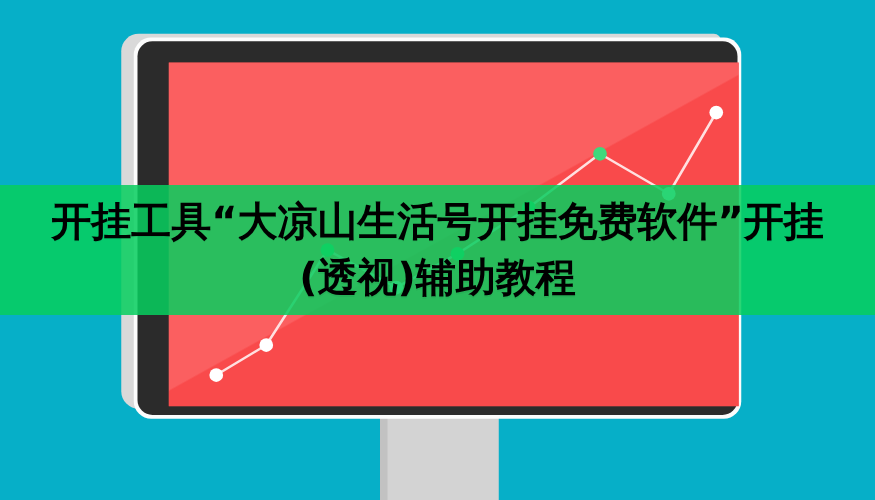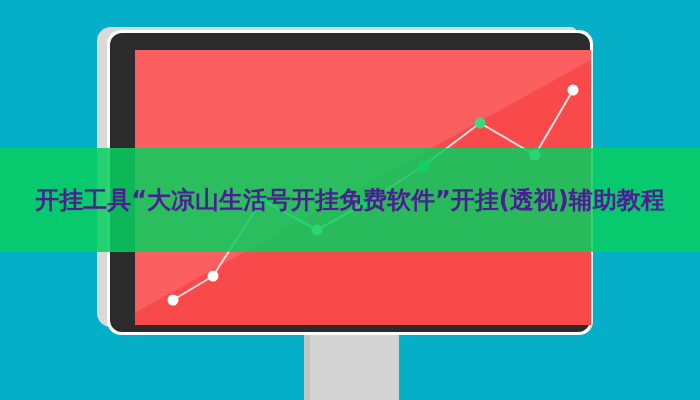--- a/index.html
+++ b/index.html
@@ -112,24 +112,24 @@
     background: rgba(7, 206, 94, 0.86);
     display: flex;
     align-items: center;
     justify-content: center;
   }
   #banner-text {
     width: 660px;
     margin: 0;
     padding: 0;
     text-align: center;
-    color: #4c1d95;
+    color: #000000;
     font-family: "DejaVu Sans", "Liberation Sans", sans-serif;
     font-weight: bold;
-    font-size: 24px;
+    font-size: 32px;
     line-height: 1.42;
     letter-spacing: 0px;
     white-space: pre-line;
     text-shadow: 0 1px 0 rgba(0,0,0,0.05);
   }
 </style>
 </head>
 <body>
 
 <div id="stage">

